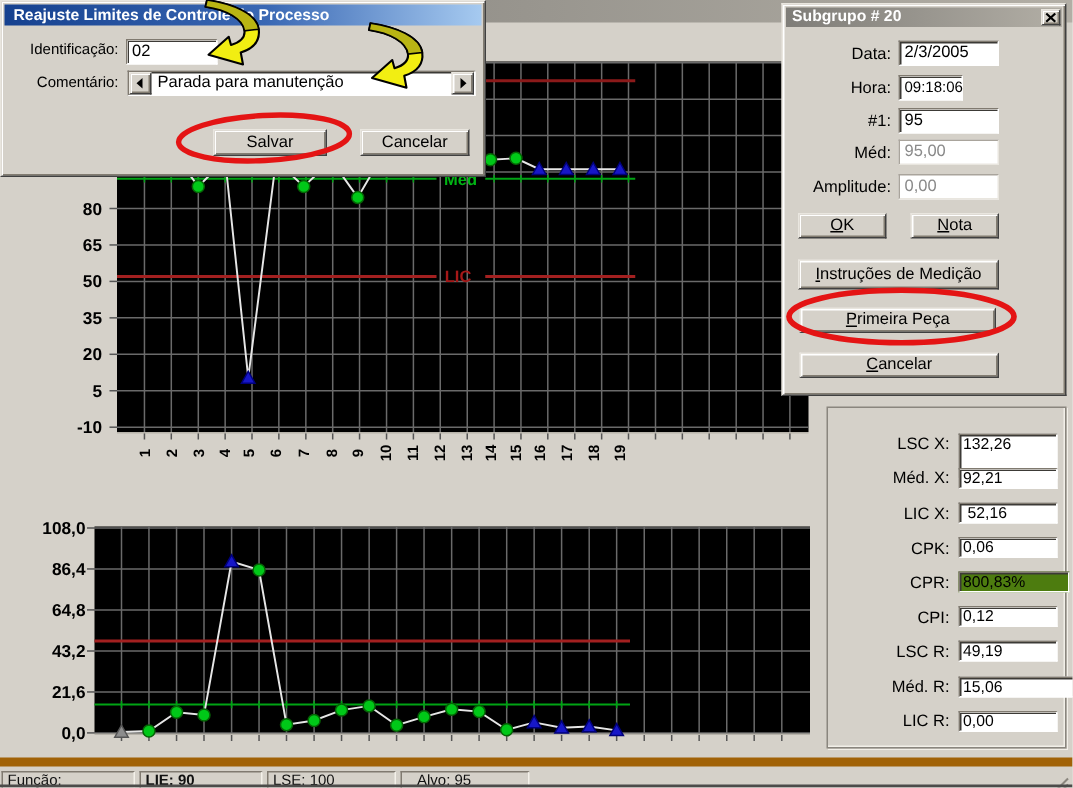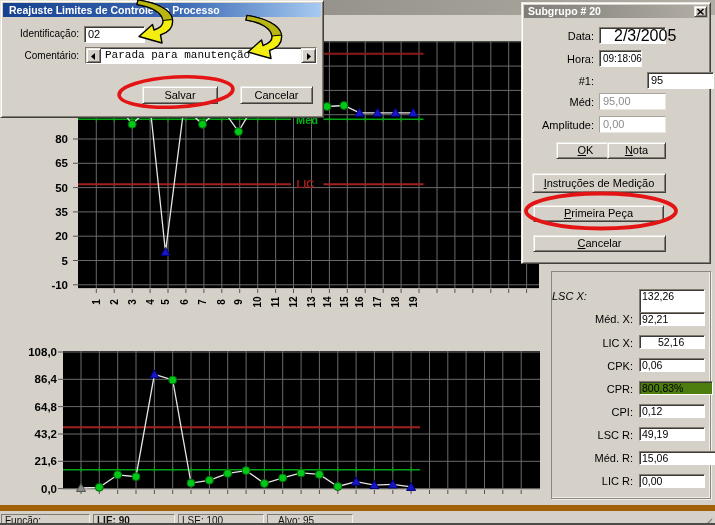--- a/index.html
+++ b/index.html
@@ -266,61 +266,61 @@
  <div class="abs" style="left:2px;top:2px;width:318px;height:14px;
    background:linear-gradient(90deg,#16418f 0%,#3a68b4 55%,#a6caf0 100%);
    color:#fff;font-size:10.5px;font-weight:bold;line-height:14px;padding-left:6px;white-space:nowrap;">Reajuste Limites de Controle do Processo</div>
  <div class="abs lbl" style="left:0;top:27px;width:78px;text-align:right;font-size:10px;">Identificação:</div>
  <div class="abs sunken" style="left:83px;top:25px;width:61px;height:17px;font-size:11px;line-height:15px;padding-left:3px;">02</div>
  <div class="abs lbl" style="left:0;top:49px;width:78px;text-align:right;font-size:10px;">Comentário:</div>
  <div class="abs sunken" style="left:84px;top:46px;width:232px;height:17px;">
    <div class="abs btn" style="left:0;top:0;width:15px;height:15px;"><svg width="13" height="13" viewBox="0 0 13 13">
             <polygon points="8,3 8,10 4,6.5" fill="#000"></polygon>
           </svg></div>
-   <div class="abs" style="left:16px;top:0;width:198px;height:26px;font-size:11px;line-height:15px;padding-left:3px;white-space:nowrap;overflow:hidden;font-family:Liberation Mono, monospace;">Parada para manutenção</div>
+   <div class="abs" style="left:16px;top:0;width:198px;height:26px;font-size:11px;line-height:15px;padding-left:3px;white-space:nowrap;overflow:hidden;">Parada para manutenção</div>
    <div class="abs btn" style="left:215px;top:0;width:15px;height:15px;"><svg width="13" height="13" viewBox="0 0 13 13">
             <polygon points="5,3 5,10 9,6.5" fill="#000"></polygon>
           </svg></div>
  </div>
  <div class="abs btn" style="left:141px;top:85px;width:76px;height:18px;font-size:11px;line-height:16px;">Salvar</div>
  <div class="abs btn" style="left:239px;top:85px;width:73px;height:18px;font-size:11px;line-height:16px;">Cancelar</div>
 </div>
 <div class="abs" style="left:521px;top:2px;width:190px;height:262px;background:#d5d1c9;
  border:1px solid;border-color:#e9e6df #404040 #404040 #e9e6df;
  box-shadow:inset 1px 1px 0 #ffffff, inset -1px -1px 0 #827c71;">
  <div class="abs" style="left:2px;top:2px;width:184px;height:13px;
    background:linear-gradient(90deg,#7f7d78,#b2aea5);color:#fff;font-size:10.5px;font-weight:bold;line-height:13px;padding-left:4px;">Subgrupo # 20</div>
  <div class="abs btn" style="left:172px;top:3px;width:13px;height:11px;padding:0;">
    <svg style="display:block;margin:1px auto 0" width="9" height="8" viewBox="0 0 9 8">
           <path d="M1.5,1 L7.5,6.5 M7.5,1 L1.5,6.5" stroke="#000" stroke-width="1.5"></path>
         </svg>
       </div>
 <div class="abs lbl" style="left:0;top:27px;width:72px;text-align:right;font-size:11px;">Data:</div>
-<div class="abs sunken" style="left:77px;top:24px;width:67px;height:17px;font-size:16px;line-height:15px;padding-left:14px;">2/3/2005</div>
+<div class="abs sunken" style="left:77px;top:24px;width:67px;height:17px;font-size:11px;line-height:15px;padding-left:3px;">2/3/2005</div>
 <div class="abs lbl" style="left:0;top:50px;width:72px;text-align:right;font-size:11px;">Hora:</div>
 <div class="abs sunken" style="left:77px;top:47px;width:43px;height:17px;font-size:10px;line-height:15px;padding-left:3px;">09:18:06</div>
 <div class="abs lbl" style="left:0;top:71.5px;width:72px;text-align:right;font-size:11px;">#1:</div>
-<div class="abs sunken" style="left:77px;top:68.5px;width:67px;height:17px;font-size:11px;line-height:15px;padding-left:3px;margin-left:48px;">95</div>
+<div class="abs sunken" style="left:77px;top:68.5px;width:67px;height:17px;font-size:11px;line-height:15px;padding-left:3px;">95</div>
 <div class="abs lbl" style="left:0;top:93px;width:72px;text-align:right;font-size:11px;">Méd:</div>
 <div class="abs" style="left:77px;top:90px;width:67px;height:17px;background:#fff;border:1px solid;border-color:#a9a49c #e9e6df #e9e6df #a9a49c;color:#8a8a8a;font-size:11px;line-height:15px;padding-left:3px;">95,00</div>
 <div class="abs lbl" style="left:0;top:115.5px;width:72px;text-align:right;font-size:11px;">Amplitude:</div>
 <div class="abs" style="left:77px;top:112.5px;width:67px;height:17px;background:#fff;border:1px solid;border-color:#a9a49c #e9e6df #e9e6df #a9a49c;color:#8a8a8a;font-size:11px;line-height:15px;padding-left:3px;">0,00</div>
-<div class="abs btn" style="left:10px;top:139px;width:59px;height:17px;font-size:11px;line-height:15px;margin-left:24px;"><u>O</u>K</div>
+<div class="abs btn" style="left:10px;top:139px;width:59px;height:17px;font-size:11px;line-height:15px;"><u>O</u>K</div>
 <div class="abs btn" style="left:85px;top:139px;width:59px;height:17px;font-size:11px;line-height:15px;"><u>N</u>ota</div>
 <div class="abs btn" style="left:11px;top:202px;width:131px;height:17px;font-size:11px;line-height:15px;"><u>P</u>rimeira Peça</div>
 <div class="abs btn" style="left:10px;top:170px;width:134px;height:20px;font-size:11px;line-height:18px;"><u>I</u>nstruções de Medição</div>
 <div class="abs btn" style="left:11px;top:232px;width:133px;height:17px;font-size:11px;line-height:15px;"><u>C</u>ancelar</div>
 </div>
 <div class="abs" style="left:551px;top:271px;width:160px;height:228px;border:1px solid #8a867e;box-shadow:1px 1px 0 #f2efe8, inset -1px -1px 0 #f2efe8;">
-<div class="abs lbl" style="left:0;top:18.3px;width:81px;font-size:11px;font-style:italic;">LSC X:</div>
+<div class="abs lbl" style="left:0;top:18.3px;width:81px;text-align:right;font-size:11px;">LSC X:</div>
 <div class="abs" style="left:87px;top:16.8px;width:66px;height:30px;background:#fff;border:1px solid;border-color:#807a70 #fff #fff #807a70;box-shadow:inset 1px 1px 0 #3c3a36;font-size:10.5px;line-height:12px;padding-left:2px;">132,26</div>
 <div class="abs lbl" style="left:0;top:41.4px;width:81px;text-align:right;font-size:11px;">Méd. X:</div>
 <div class="abs" style="left:87px;top:39.9px;width:66px;height:14px;background:#fff;border:1px solid;border-color:#807a70 #fff #fff #807a70;box-shadow:inset 1px 1px 0 #3c3a36;font-size:10.5px;line-height:12px;padding-left:2px;">92,21</div>
 <div class="abs lbl" style="left:0;top:64.5px;width:81px;text-align:right;font-size:11px;">LIC X:</div>
-<div class="abs" style="left:87px;top:63.0px;width:66px;height:14px;background:#fff;border:1px solid;border-color:#807a70 #fff #fff #807a70;box-shadow:inset 1px 1px 0 #3c3a36;font-size:10.5px;line-height:12px;padding-left:18px;">52,16</div>
+<div class="abs" style="left:87px;top:63.0px;width:66px;height:14px;background:#fff;border:1px solid;border-color:#807a70 #fff #fff #807a70;box-shadow:inset 1px 1px 0 #3c3a36;font-size:10.5px;line-height:12px;padding-left:5px;">52,16</div>
 <div class="abs lbl" style="left:0;top:87.6px;width:81px;text-align:right;font-size:11px;">CPK:</div>
 <div class="abs" style="left:87px;top:86.1px;width:66px;height:14px;background:#fff;border:1px solid;border-color:#807a70 #fff #fff #807a70;box-shadow:inset 1px 1px 0 #3c3a36;font-size:10.5px;line-height:12px;padding-left:2px;">0,06</div>
 <div class="abs lbl" style="left:0;top:110.7px;width:81px;text-align:right;font-size:11px;">CPR:</div>
 <div class="abs" style="left:87px;top:109.2px;width:74px;height:14px;background:#4d7c0f;border:1px solid;border-color:#807a70 #fff #fff #807a70;box-shadow:inset 1px 1px 0 #3c3a36;font-size:10.5px;line-height:12px;padding-left:2px;">800,83%</div>
 <div class="abs lbl" style="left:0;top:133.8px;width:81px;text-align:right;font-size:11px;">CPI:</div>
 <div class="abs" style="left:87px;top:132.3px;width:66px;height:14px;background:#fff;border:1px solid;border-color:#807a70 #fff #fff #807a70;box-shadow:inset 1px 1px 0 #3c3a36;font-size:10.5px;line-height:12px;padding-left:2px;">0,12</div>
 <div class="abs lbl" style="left:0;top:156.9px;width:81px;text-align:right;font-size:11px;">LSC R:</div>
 <div class="abs" style="left:87px;top:155.4px;width:66px;height:14px;background:#fff;border:1px solid;border-color:#807a70 #fff #fff #807a70;box-shadow:inset 1px 1px 0 #3c3a36;font-size:10.5px;line-height:12px;padding-left:2px;">49,19</div>
 <div class="abs lbl" style="left:0;top:180.0px;width:81px;text-align:right;font-size:11px;">Méd. R:</div>
 <div class="abs" style="left:87px;top:178.5px;width:82px;height:14px;background:#fff;border:1px solid;border-color:#807a70 #fff #fff #807a70;box-shadow:inset 1px 1px 0 #3c3a36;font-size:10.5px;line-height:12px;padding-left:2px;">15,06</div>

